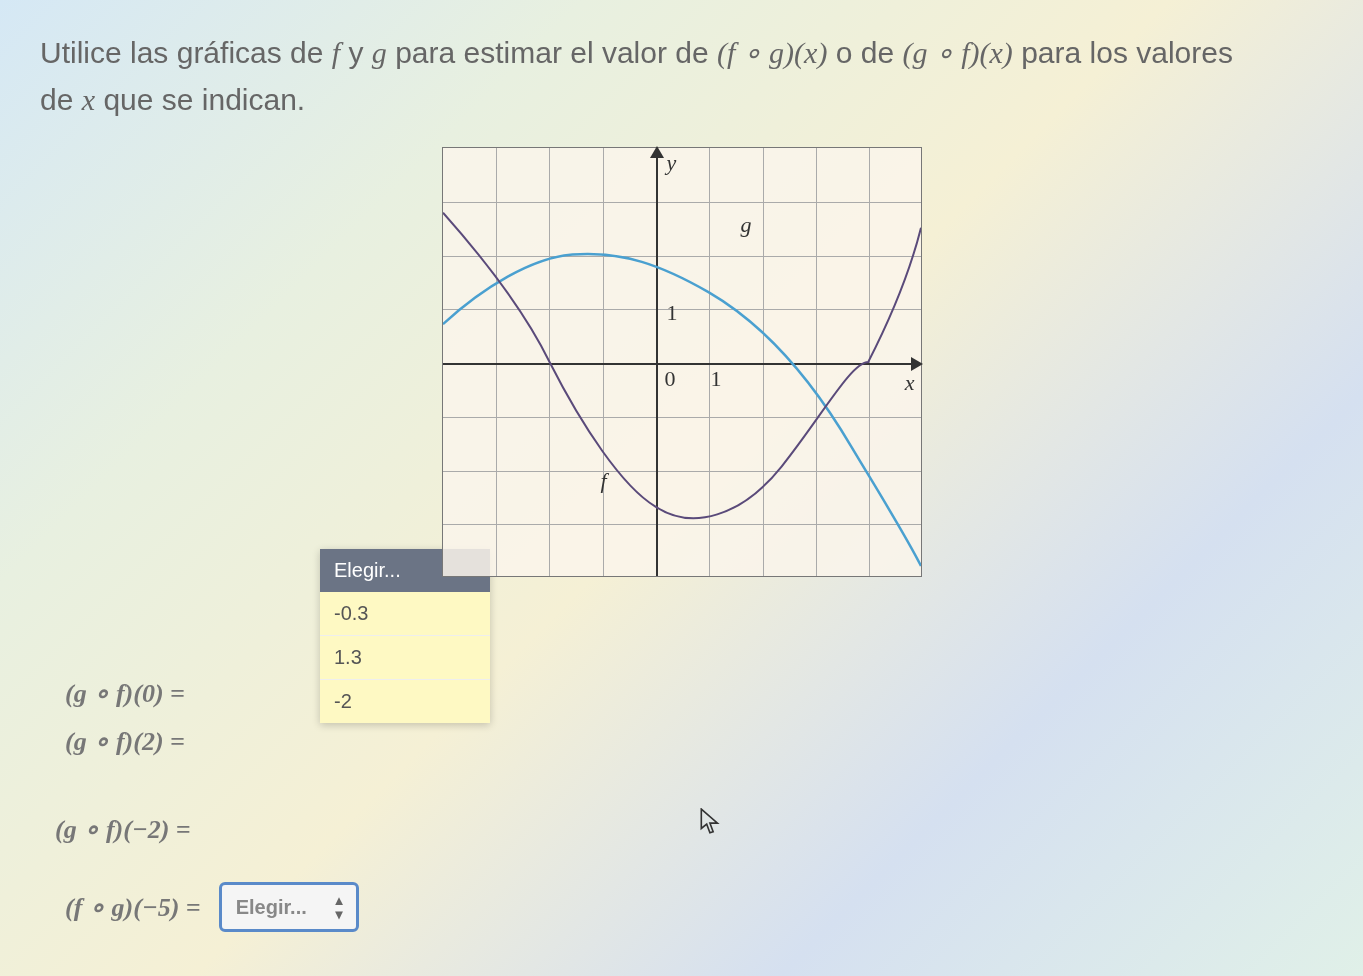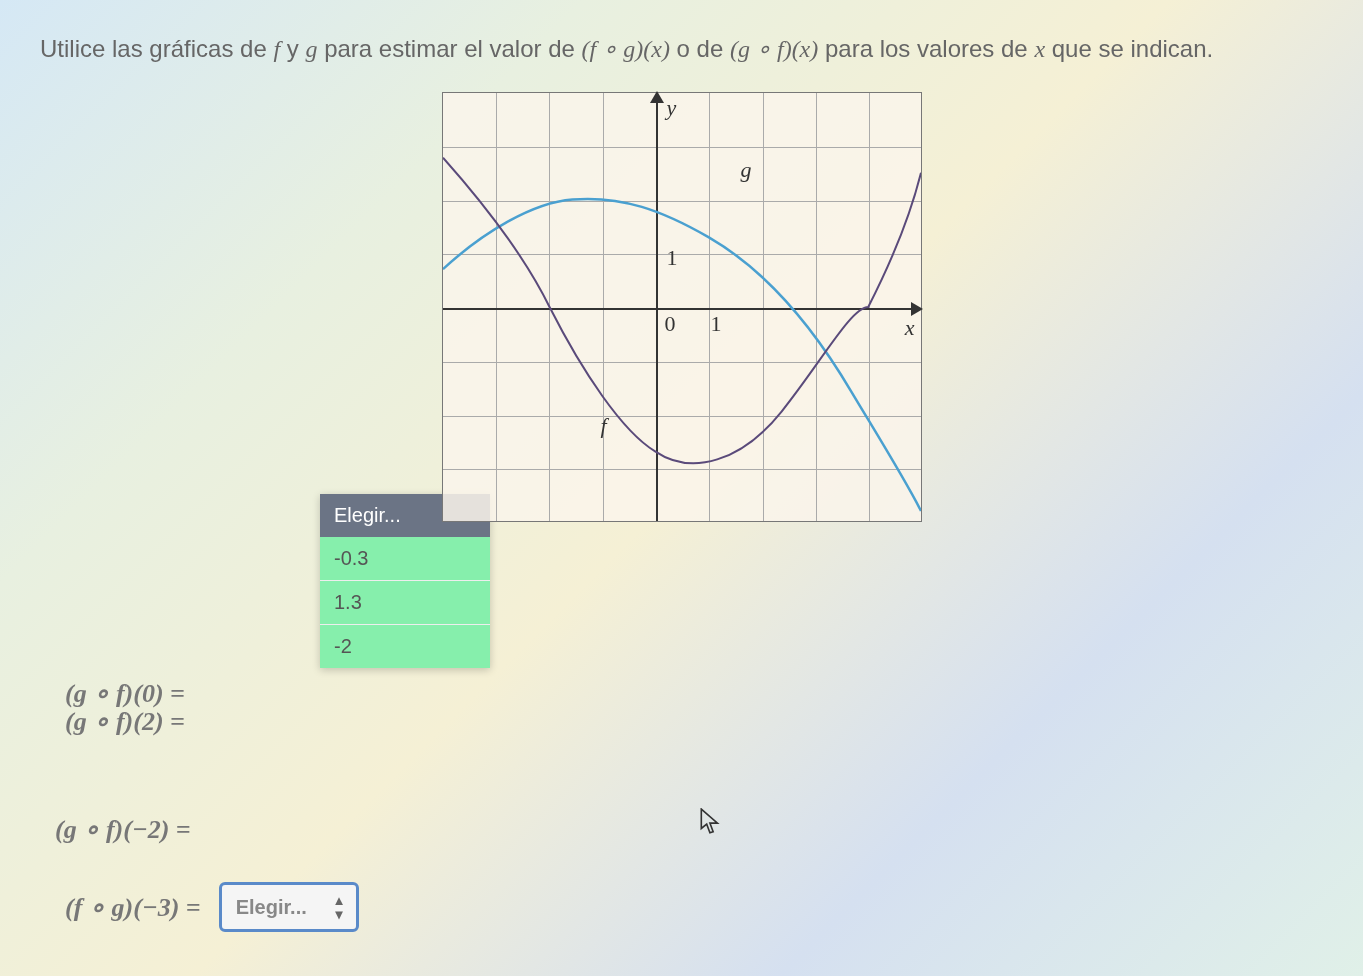--- a/index.html
+++ b/index.html
@@ -6,21 +6,21 @@
   body {
     font-family: Arial, Helvetica, sans-serif;
     background: linear-gradient(135deg, #d5e8f5 0%, #e8f0e0 25%, #f5f0d5 50%, #d5e0f0 75%, #e0f0e8 100%);
     width: 1363px;
     height: 976px;
     padding: 30px 40px;
     position: relative;
     color: #555;
   }
   .question-text {
-    font-size: 24px;
+    font-size: 30px;
     line-height: 1.55;
     color: #666;
     max-width: 1200px;
   }
   .question-text .math-i { font-style: italic; font-family: "Times New Roman", serif; }
   .chart-wrap {
     display: flex;
     justify-content: center;
     margin-top: 24px;
     margin-bottom: 12px;
@@ -57,21 +57,21 @@
   .dropdown-header {
     background: #6b7485;
     color: #fff;
     padding: 10px 14px;
     font-size: 20px;
   }
   .dropdown-item {
     padding: 10px 14px;
     font-size: 20px;
     color: #555;
-    background: #86efac;
+    background: #fef9c3;
     border-bottom: 1px solid #eee;
   }
   .dropdown-item:last-child { border-bottom: none; }
   .answer-row {
     display: flex;
     align-items: center;
     gap: 18px;
     padding: 6px 0;
     position: absolute;
     font-size: 26px;
@@ -163,30 +163,30 @@
     <div class="dropdown-item">-0.3</div>
     <div class="dropdown-item">1.3</div>
     <div class="dropdown-item">-2</div>
   </div>
 </div>
 
 <div class="answer-row" style="left:65px; top:672px">
   <span class="expr">(g ∘ f)(0) =</span>
   <span class="val" style="opacity:0">1.3</span>
 </div>
-<div class="answer-row" style="left:65px; top:700px">
+<div class="answer-row" style="left:65px; top:720px">
   <span class="expr">(g ∘ f)(2) =</span>
   <span class="val" style="opacity:0">2.8</span>
 </div>
 <div class="answer-row" style="left:55px; top:808px">
   <span class="expr">(g ∘ f)(−2) =</span>
   <span class="val" style="opacity:0">1.8</span>
 </div>
 <div class="answer-row" style="left:65px; top:876px">
-  <span class="expr">(f ∘ g)(−3) =</span>
+  <span class="expr">(f ∘ g)(−5) =</span>
   <span class="select-closed">
     <span>Elegir...</span>
     <span class="updown">▴<br>▾</span>
   </span>
 </div>
 
 <svg class="cursor" style="left:700px; top:808px" viewBox="0 0 20 26">
   <path d="M1 1 L1 19 L6 15 L9 23 L12 22 L9 14 L16 14 Z" fill="none" stroke="#333" stroke-width="1.5"></path>
 </svg>
 

